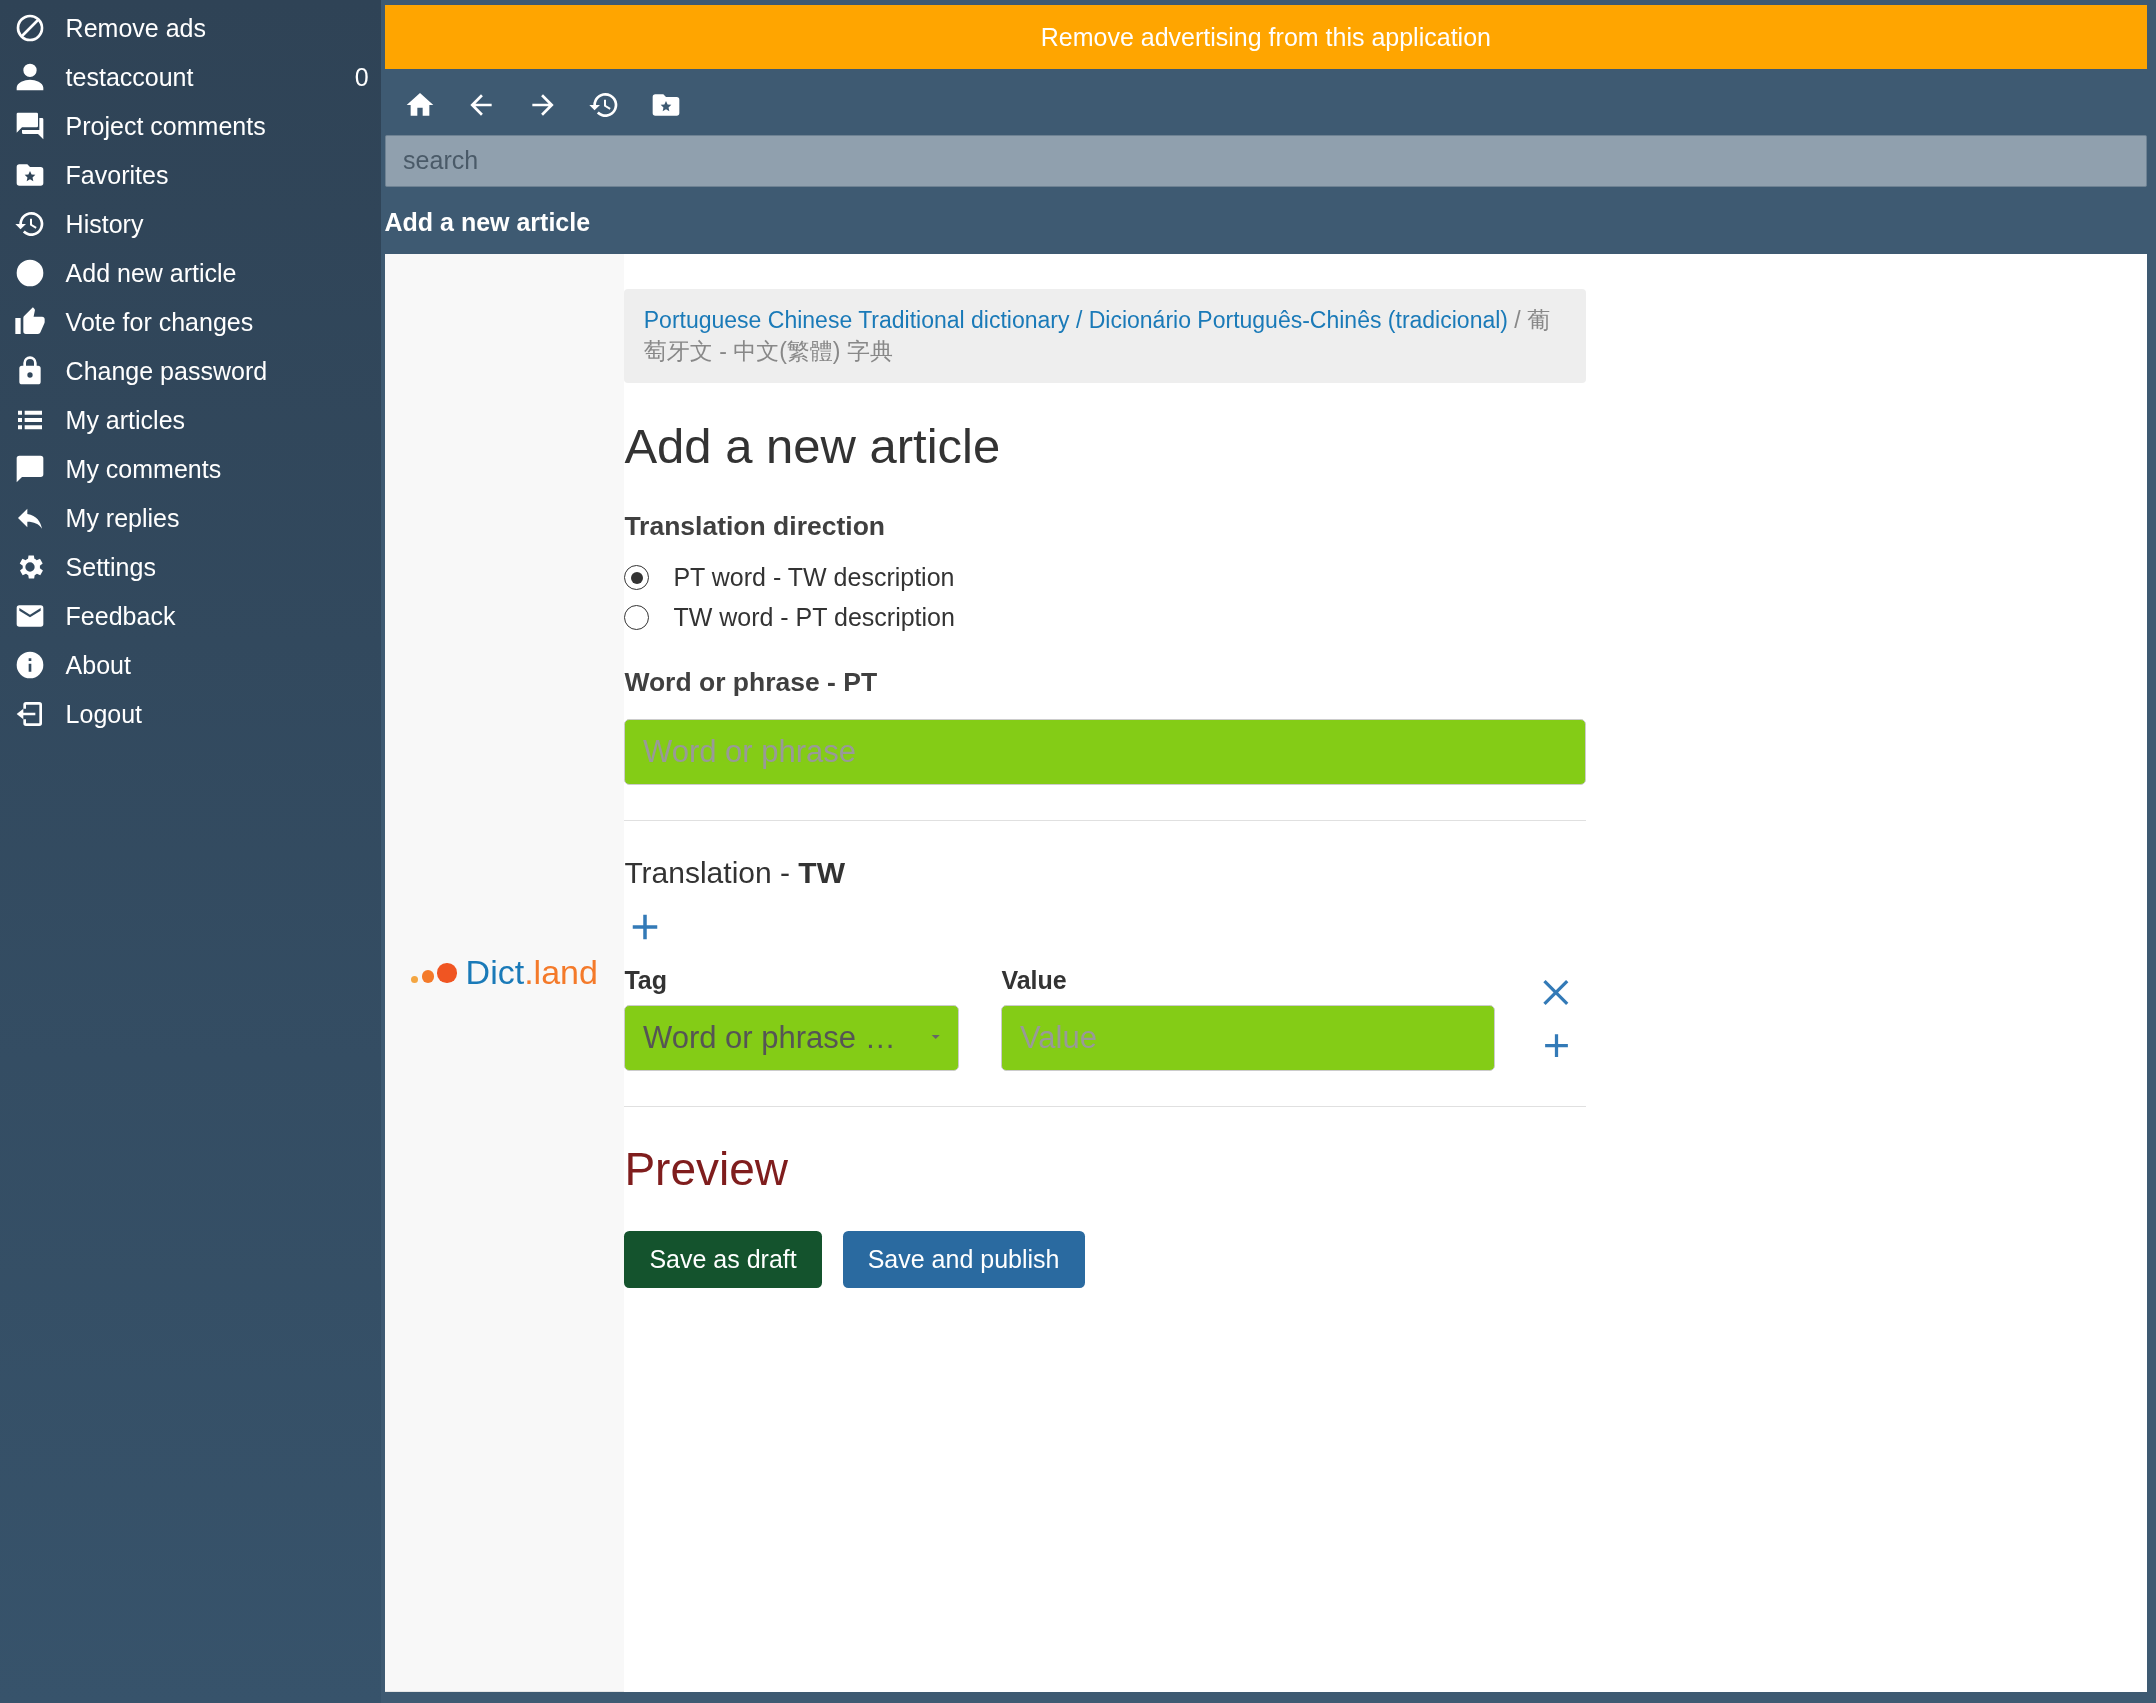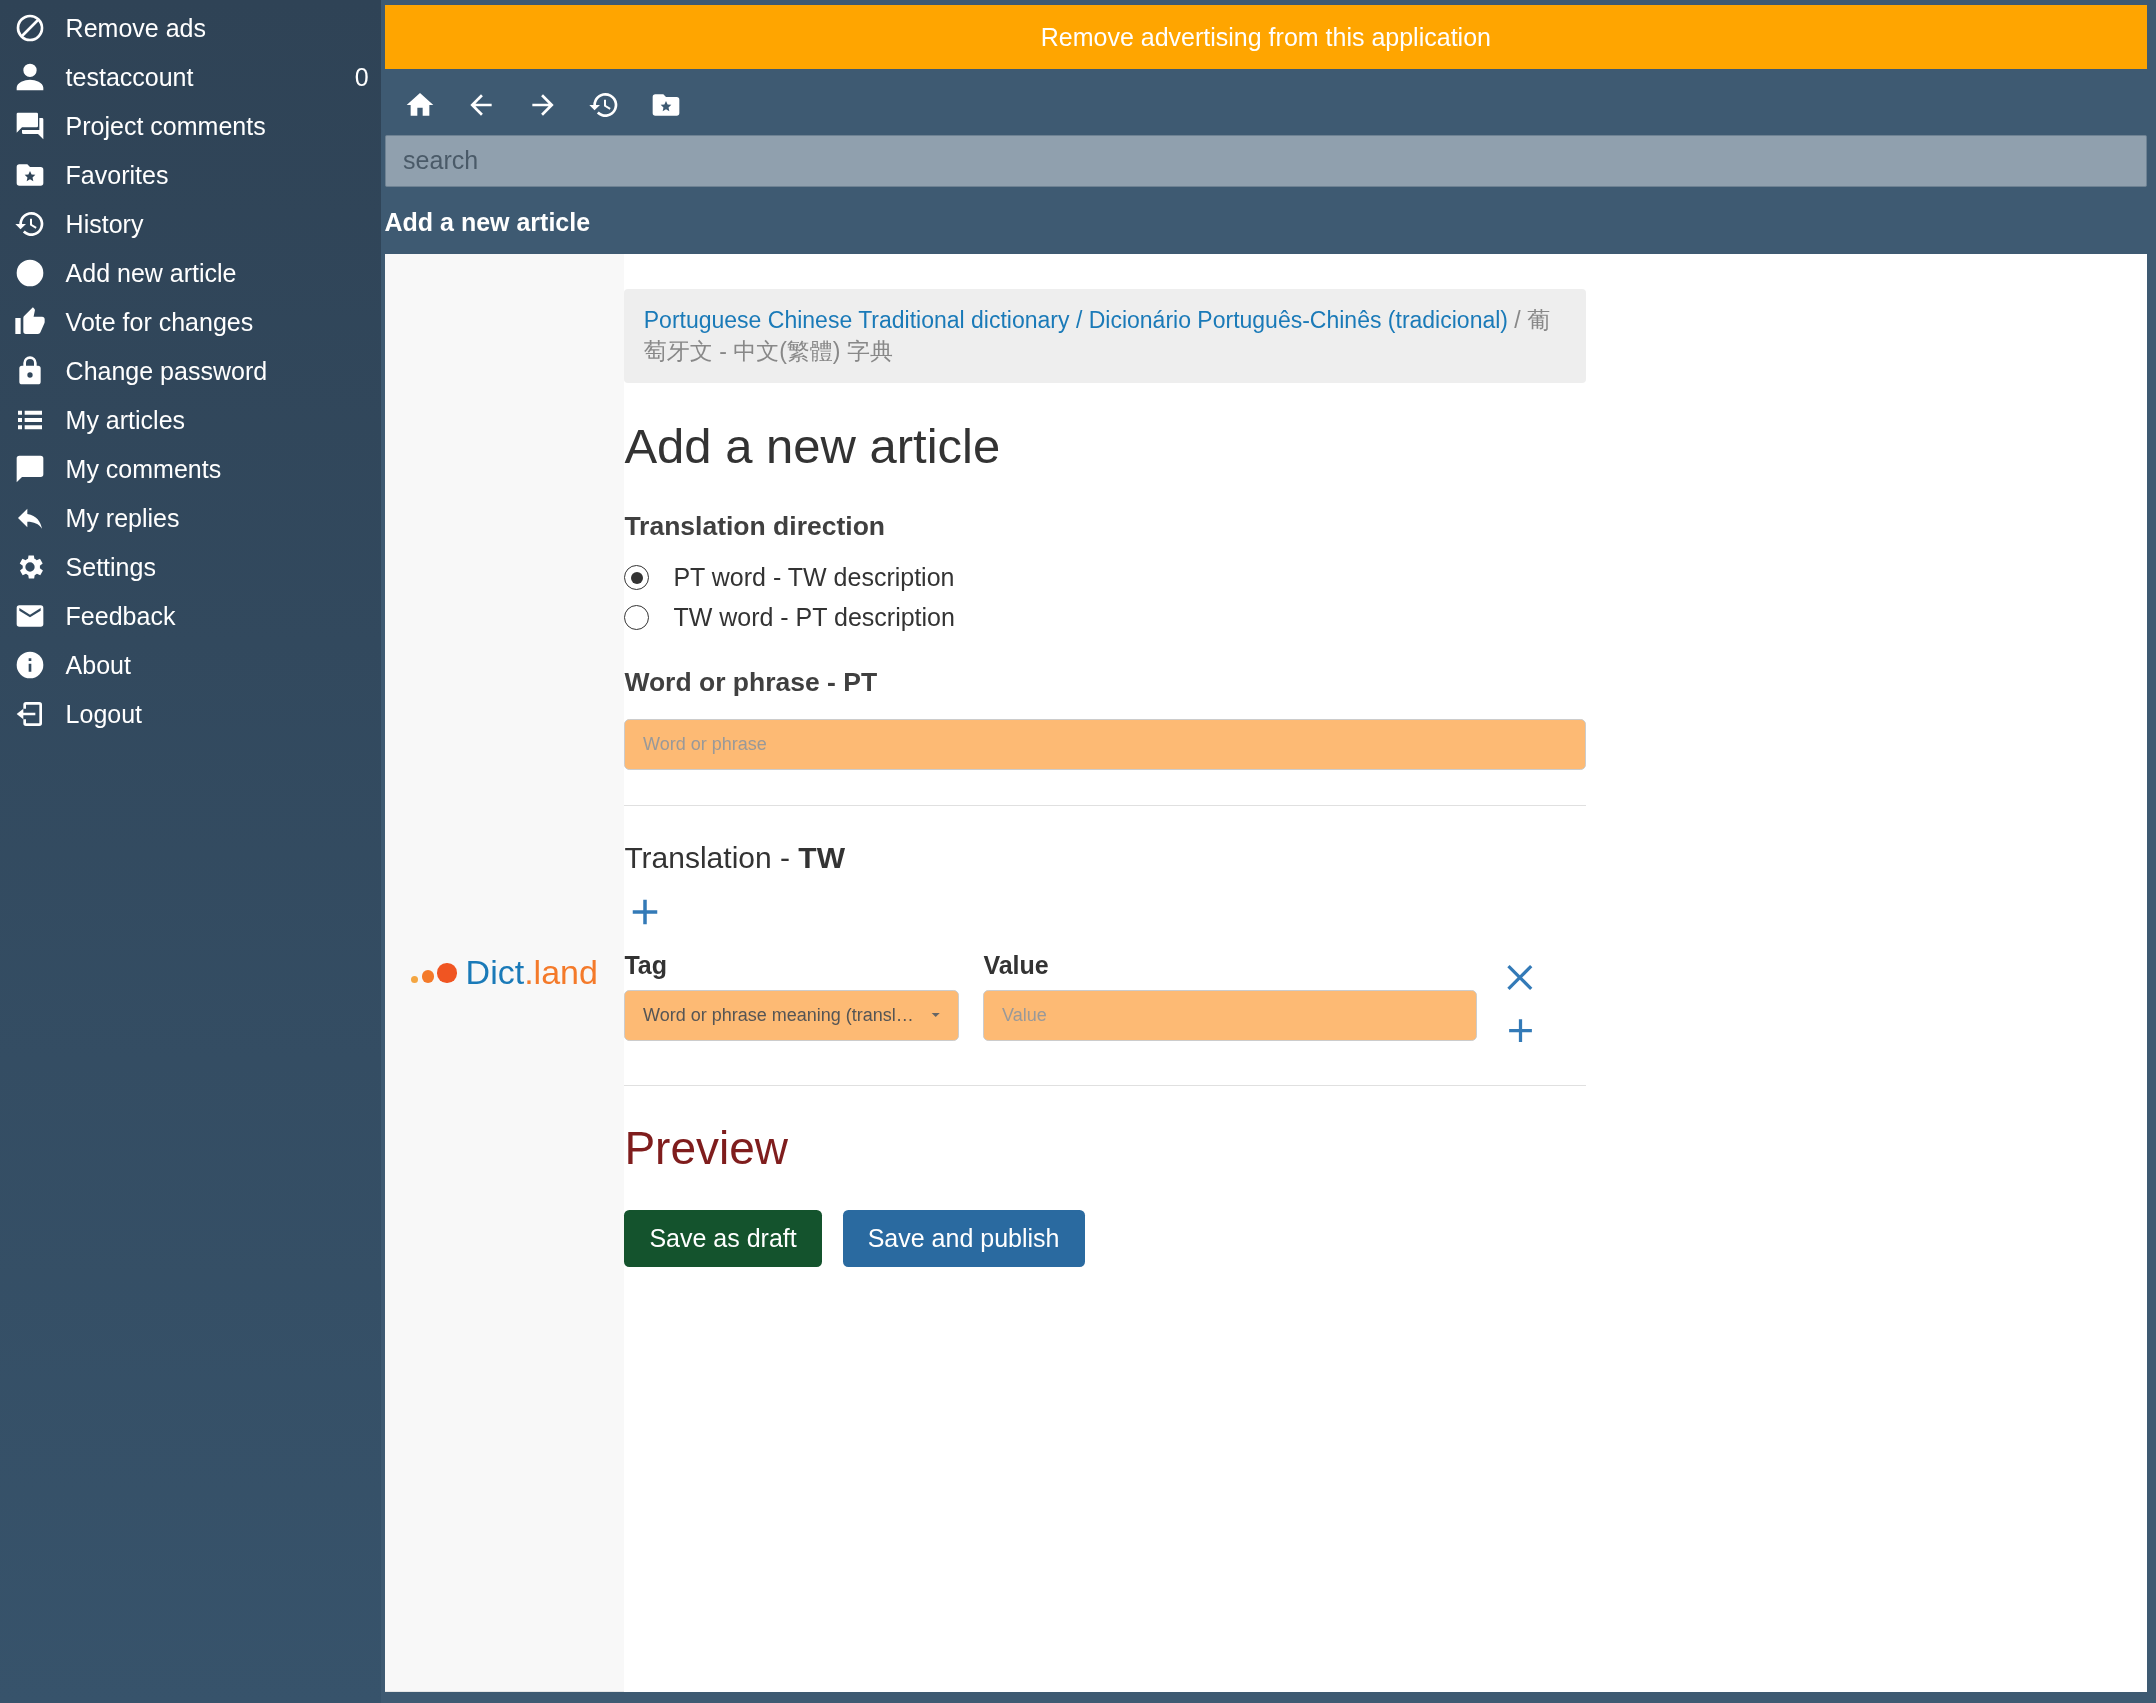--- a/index.html
+++ b/index.html
@@ -147,44 +147,44 @@
     width: 25px; height: 25px; border: 1.8px solid #333; border-radius: 50%;
     display: flex; align-items: center; justify-content: center;
   }
   .radio-inner { width: 12.4px; height: 12.4px; background: #333; border-radius: 50%; }
 
   .section-gap { margin-top: 35px; }
   .divider { border-top: 0.9px solid #e0e0e0; margin: 35px 0; }
 
   .text-input, .select-input {
     width: 100%;
-    font-size: 18px;
+    font-size: 31px;
     padding: 14px 17.6px;
     border: 0.9px solid #ccc;
     border-radius: 5.3px;
     color: #555;
-    background: #fdba74;
+    background: #84cc16;
   }
   .text-input::placeholder { color: #999; }
 
   .select-wrap { position: relative; }
   .select-wrap .chev {
     position: absolute; right: 14px; top: 50%; transform: translateY(-50%);
     pointer-events: none;
   }
   .select-wrap .chev svg { width: 19.4px; height: 19.4px; fill: #666; }
   .select-input { appearance: none; cursor: pointer; overflow: hidden; text-overflow: ellipsis; white-space: nowrap; padding-right: 42px; }
 
   .plus-big {
     width: 42px; height: 42px; cursor: pointer; margin-top: 8.8px;
   }
   .plus-big svg { width: 42px; height: 42px; fill: #337ab7; }
 
   .tag-row {
-    display: flex; gap: 24px; align-items: flex-start; margin-top: 17.6px;
+    display: flex; gap: 42px; align-items: flex-start; margin-top: 17.6px;
   }
   .tag-col { display: flex; flex-direction: column; gap: 10.6px; }
   .tag-col.tag { width: 335px; }
   .tag-col.val { width: 494px; }
   .tag-col .col-label { font-size: 25px; font-weight: 700; color: #333; }
   .tag-actions { display: flex; flex-direction: column; gap: 14px; padding-top: 7px; }
   .tag-actions .act { width: 39px; height: 39px; cursor: pointer; }
   .tag-actions .act svg { width: 39px; height: 39px; }
   .act-del svg { fill: #337ab7; }
   .act-add svg { fill: #337ab7; }

